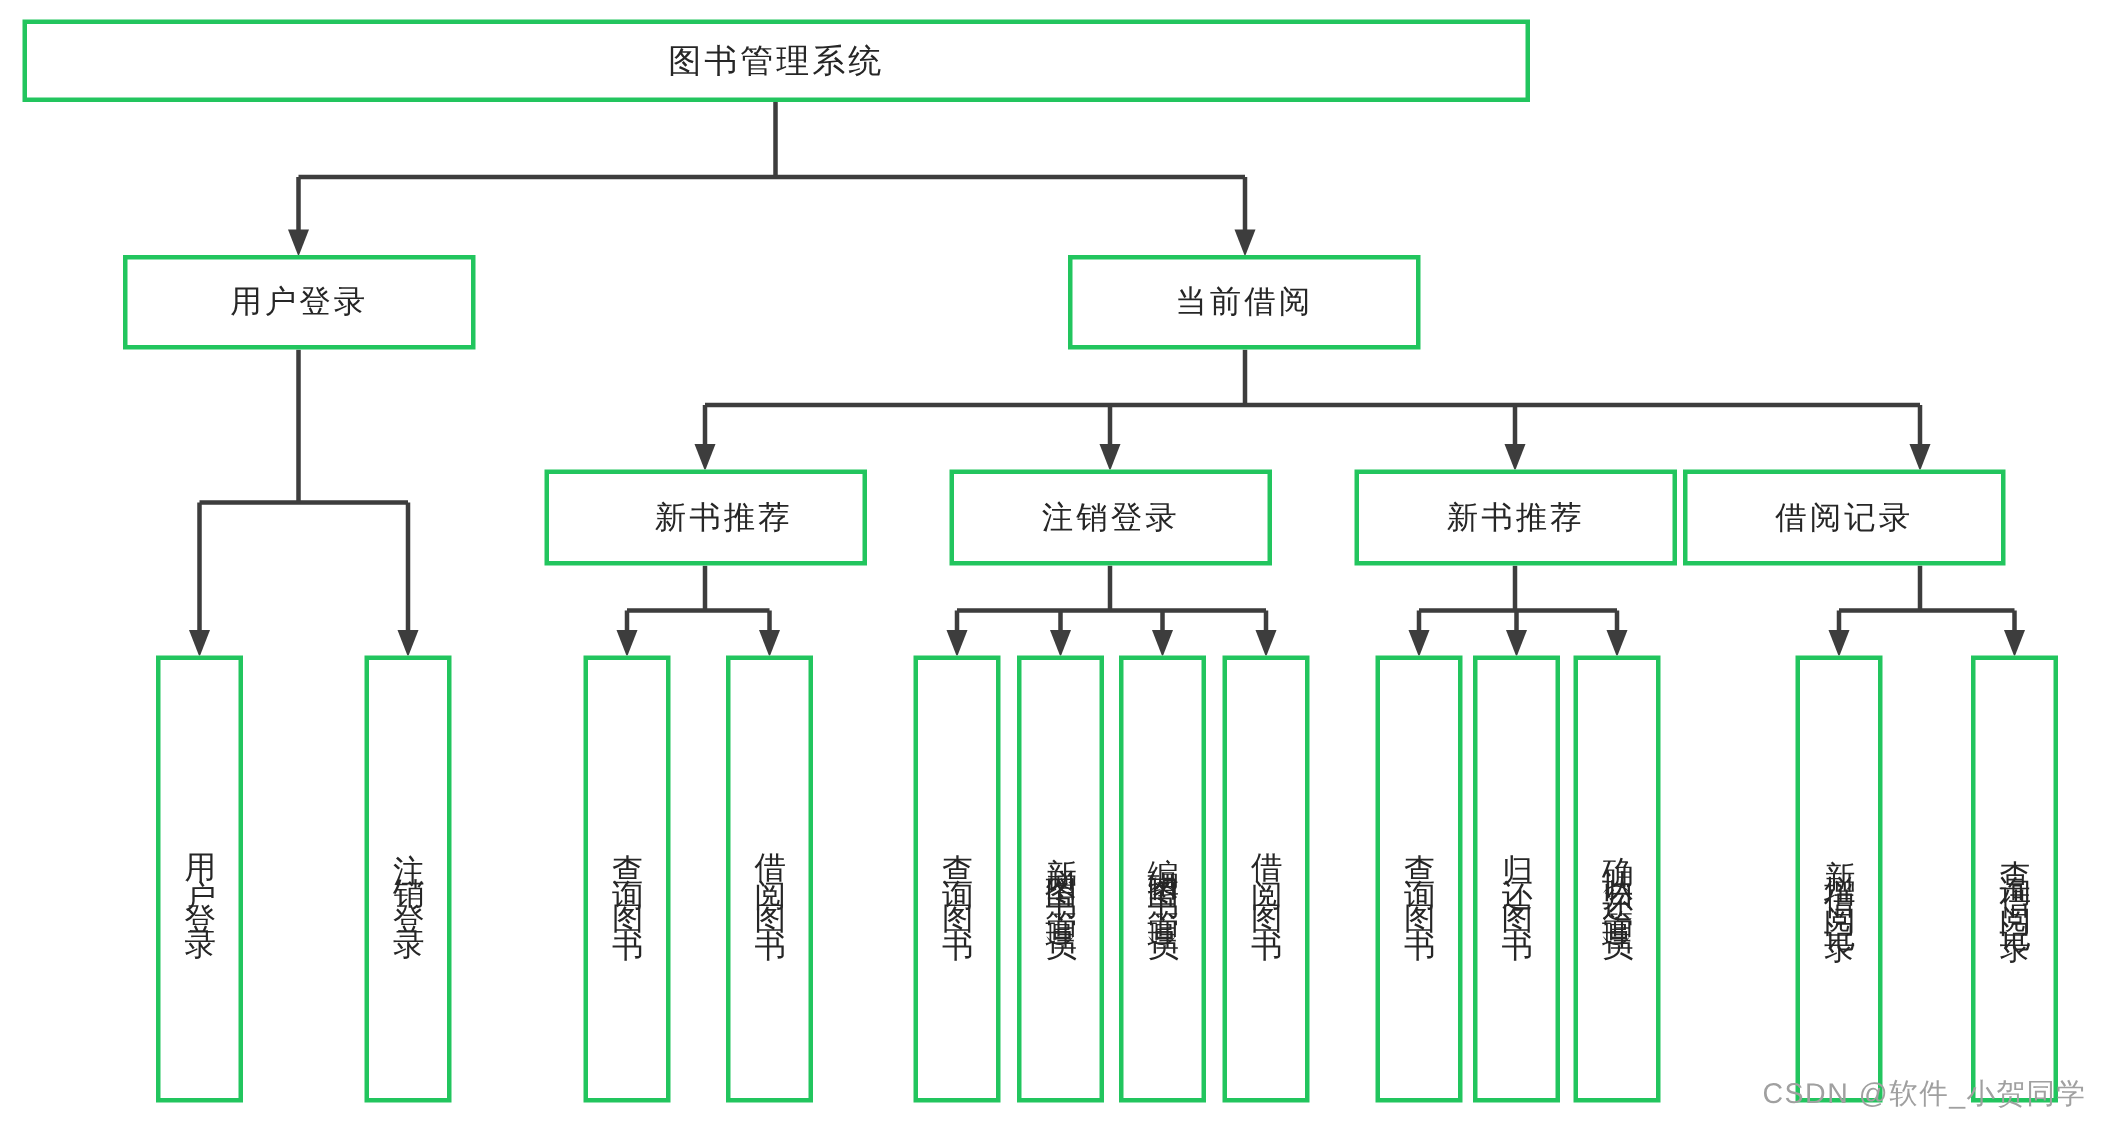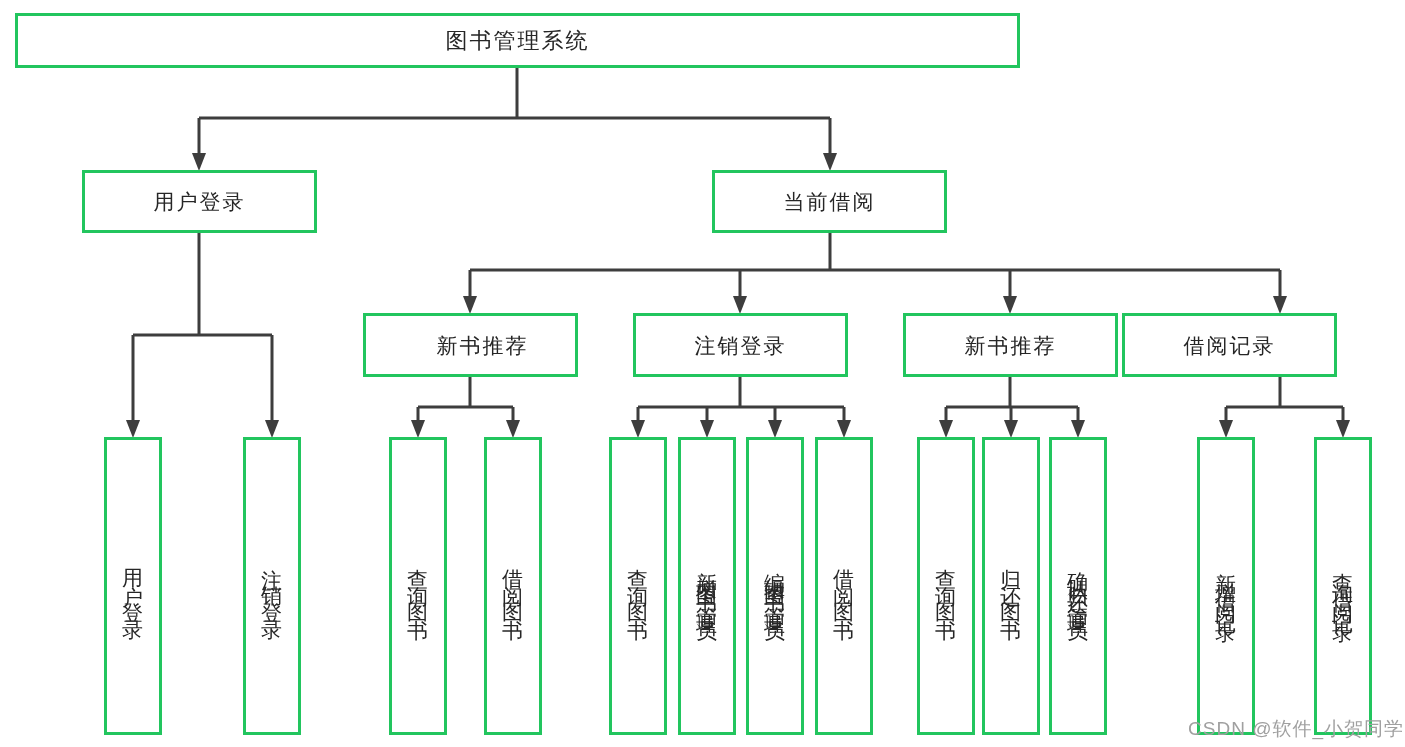--- a/index.html
+++ b/index.html
@@ -69,21 +69,21 @@
   .x-b2 { left: 678px; }
   .x-b3 { left: 746px; }
   .x-b4 { left: 815px; }
   .x-c1 { left: 917px; }
   .x-c2 { left: 982px; }
   .x-c3 { left: 1049px; }
   .x-r1 { left: 1197px; }
   .x-r2 { left: 1314px; }
   .watermark {
     position: absolute;
-    right: 1px;
+    right: 14px;
     top: 716px;
     font-size: 19px;
     letter-spacing: 1px;
     color: #a0a0a0;
     z-index: 10;
     pointer-events: none;
   }
 </style>
 </head>
 <body>

